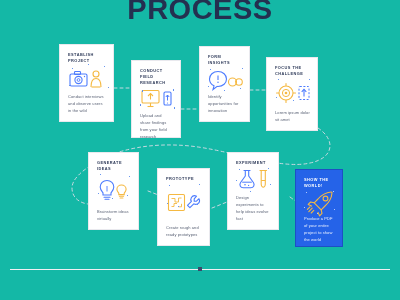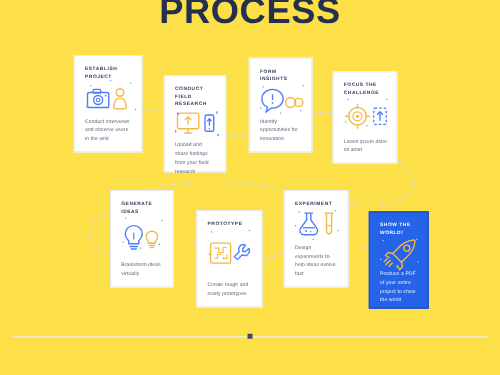--- a/index.html
+++ b/index.html
@@ -2,21 +2,21 @@
 <html><head>
 <meta charset="utf-8">
 <style>
   * { box-sizing: border-box; margin: 0; padding: 0; }
   html, body {
     width: 400px; height: 300px;
     background: #ffffff;
     font-family: "Liberation Sans", sans-serif;
     overflow: hidden;
   }
-  #stage { position: relative; width: 400px; height: 300px; background:#fde047; }
+  #stage { position: relative; width: 400px; height: 300px; background:#14b8a6; }
 
   .page-title {
     position: absolute;
     left: 0; right: 0; top: -7px;
     text-align: center;
     font-size: 29px;
     font-weight: bold;
     letter-spacing: 0.5px;
     color: #243050;
     font-family: "Liberation Sans", sans-serif;

